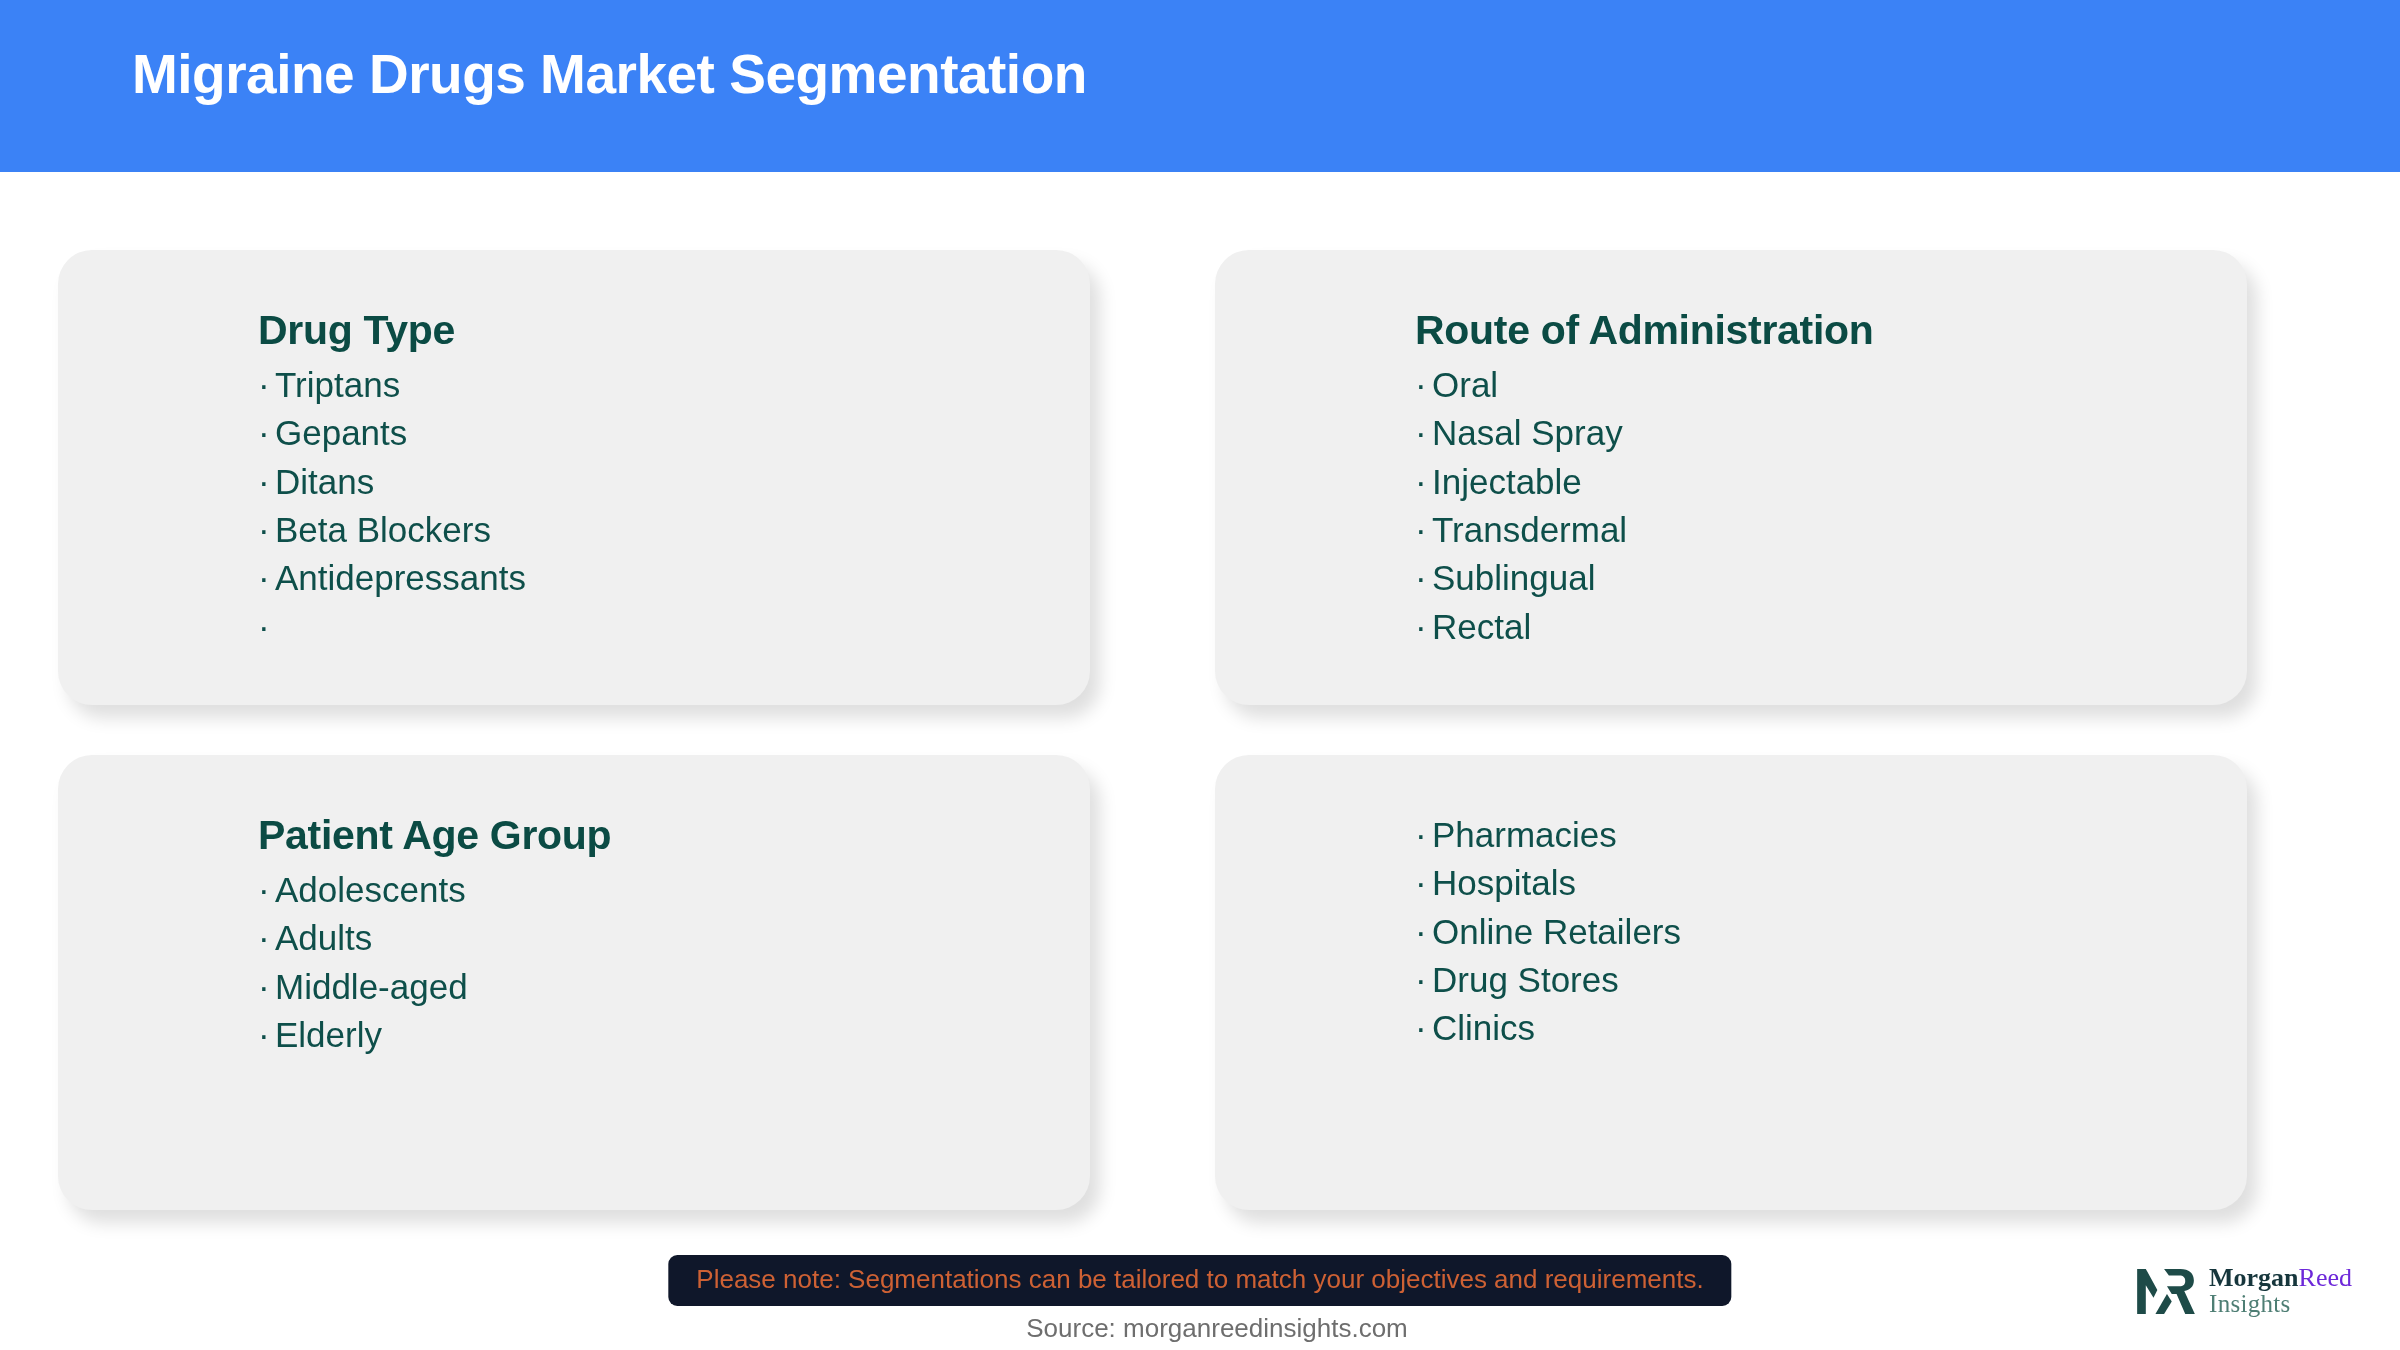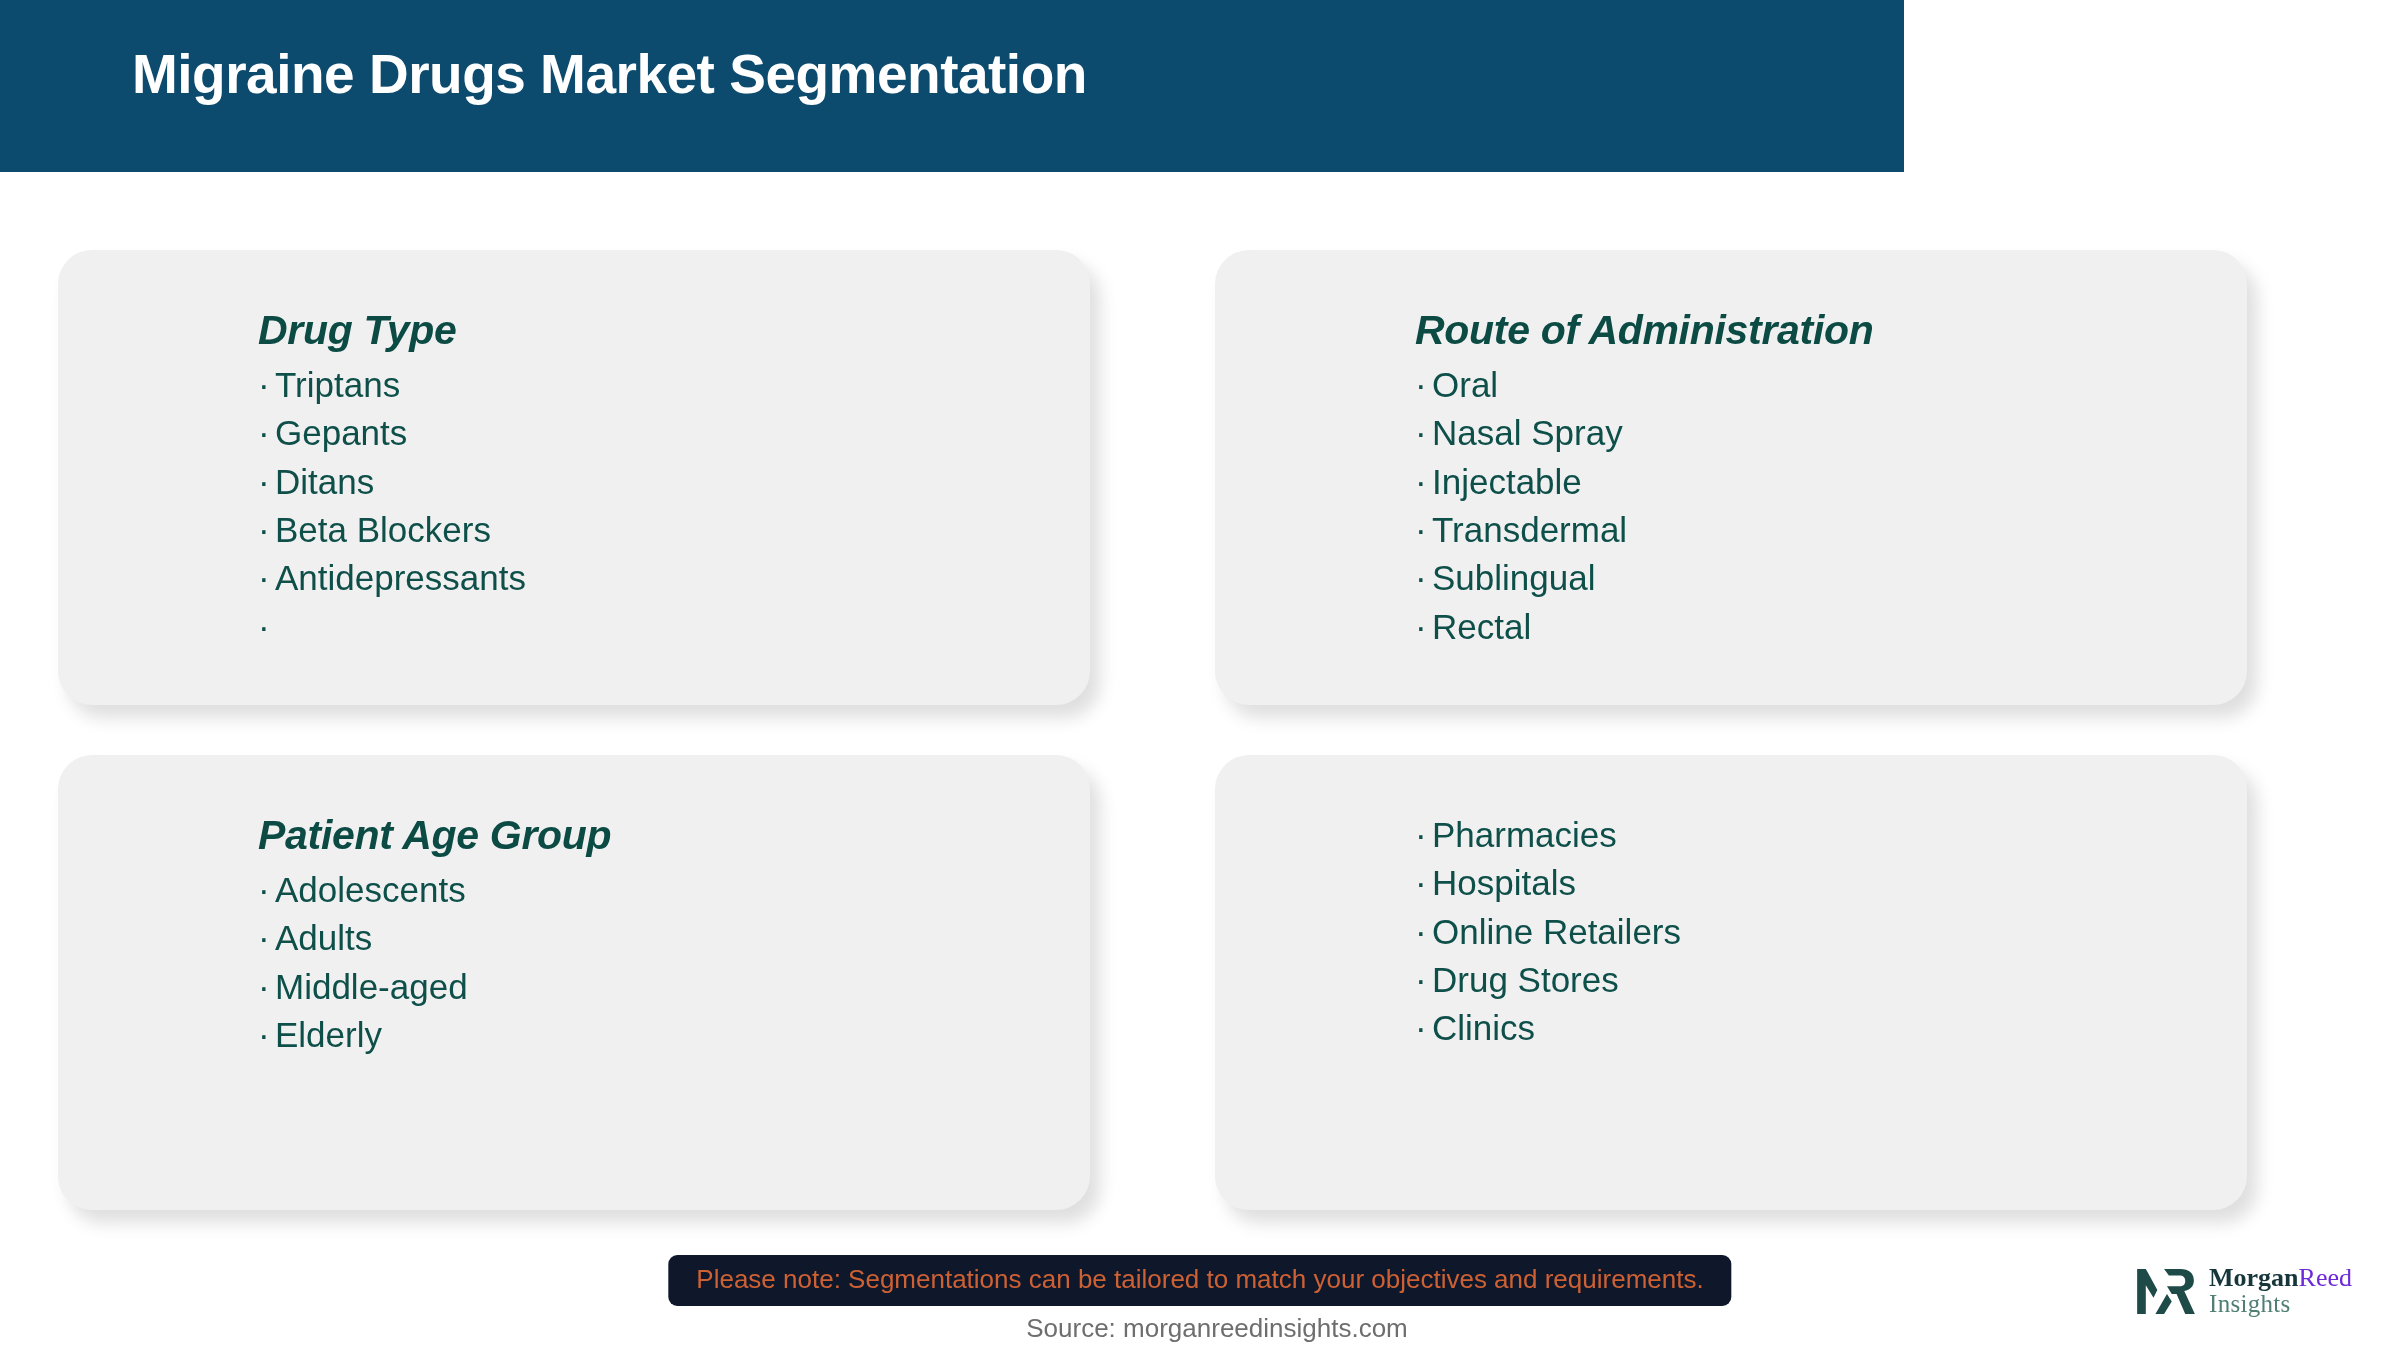--- a/index.html
+++ b/index.html
@@ -13,23 +13,23 @@
     font-family: "Liberation Sans", sans-serif;
     overflow: hidden;
     position: relative;
   }
 
   
   .header-band {
     position: absolute;
     left: 0;
     top: 0;
-    width: 1904px;
+    width: 2400px;
     height: 172px;
-    background: #0c4a6e;
+    background: #3b82f6;
   }
   .header-title {
     position: absolute;
     left: 132px;
     top: 44px;
     font-size: 55px;
     font-weight: 700;
     letter-spacing: -0.5px;
     color: #ffffff;
     line-height: 1.1;
@@ -61,21 +61,20 @@
   .card.col-right { left: 1215px; }
 
   .card-title {
     font-size: 41px;
     font-weight: 700;
     color: #0B4B44;
     letter-spacing: -0.3px;
     margin: 0 0 6px 0;
     line-height: 1.2;
     white-space: nowrap;
-    font-style: italic;
   }
   .card-list {
     list-style: none;
     margin: 0;
     padding: 0;
   }
   .card-list li {
     font-size: 35px;
     color: #0E4F4A;
     line-height: 1.38;

